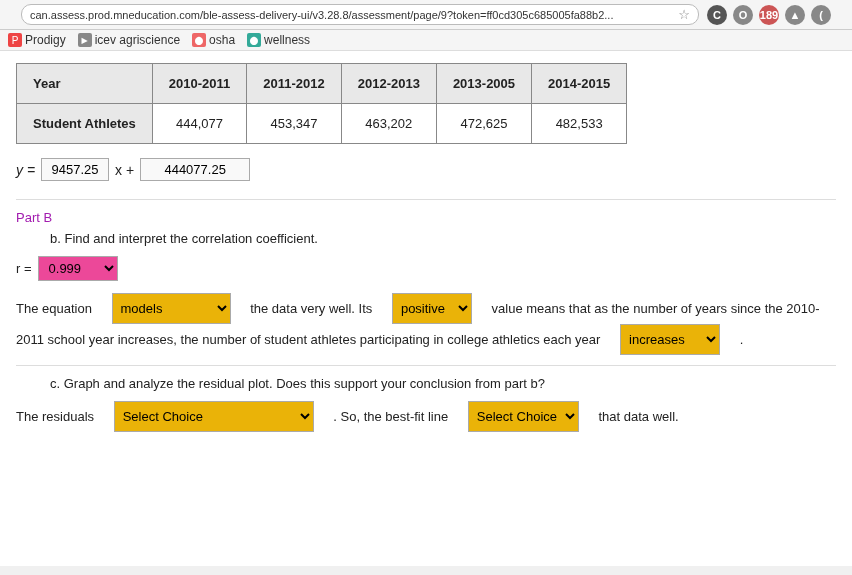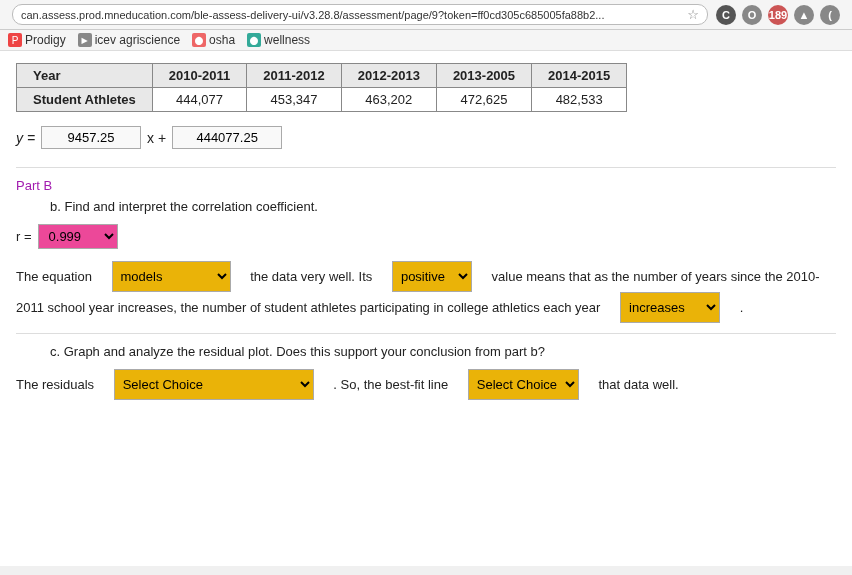--- a/index.html
+++ b/index.html
@@ -6,21 +6,21 @@
     body {
       font-family: Arial, sans-serif;
       font-size: 13px;
       background: #f0f0f0;
       color: #222;
     }
 
     .browser-bar {
       background: #f5f5f5;
       border-bottom: 1px solid #ccc;
-      padding: 4px 12px;
+      padding: 4px 21px;
       display: flex;
       align-items: center;
       gap: 8px;
       font-size: 11px;
       color: #444;
     }
     .url-bar {
       flex: 1;
       background: white;
       border: 1px solid #bbb;
@@ -75,21 +75,21 @@
       min-height: calc(575px - 60px);
     }
 
     .data-table {
       border-collapse: collapse;
       margin-bottom: 14px;
       width: auto;
     }
     .data-table th, .data-table td {
       border: 1px solid #888;
-      padding: 4px 16px;
+      padding: 12px 16px;
       text-align: center;
       font-size: 13px;
     }
     .data-table th {
       background: #e8e8e8;
       font-weight: bold;
     }
     .data-table td:first-child, .data-table th:first-child {
       text-align: left;
       font-weight: bold;
@@ -107,21 +107,21 @@
       align-items: center;
       gap: 6px;
       margin-bottom: 18px;
     }
     .eq-label { font-size: 14px; font-style: italic; }
     .eq-input {
       border: 1px solid #aaa;
       background: #f9f9f9;
       padding: 3px 8px;
       font-size: 13px;
-      width: 100px;
+      width: 68px;
       text-align: center;
     }
     .eq-plus { font-size: 14px; }
 
     .part-label {
       font-weight: normal;
       font-size: 13px;
       margin-bottom: 6px;
       color: #a21caf;
     }

